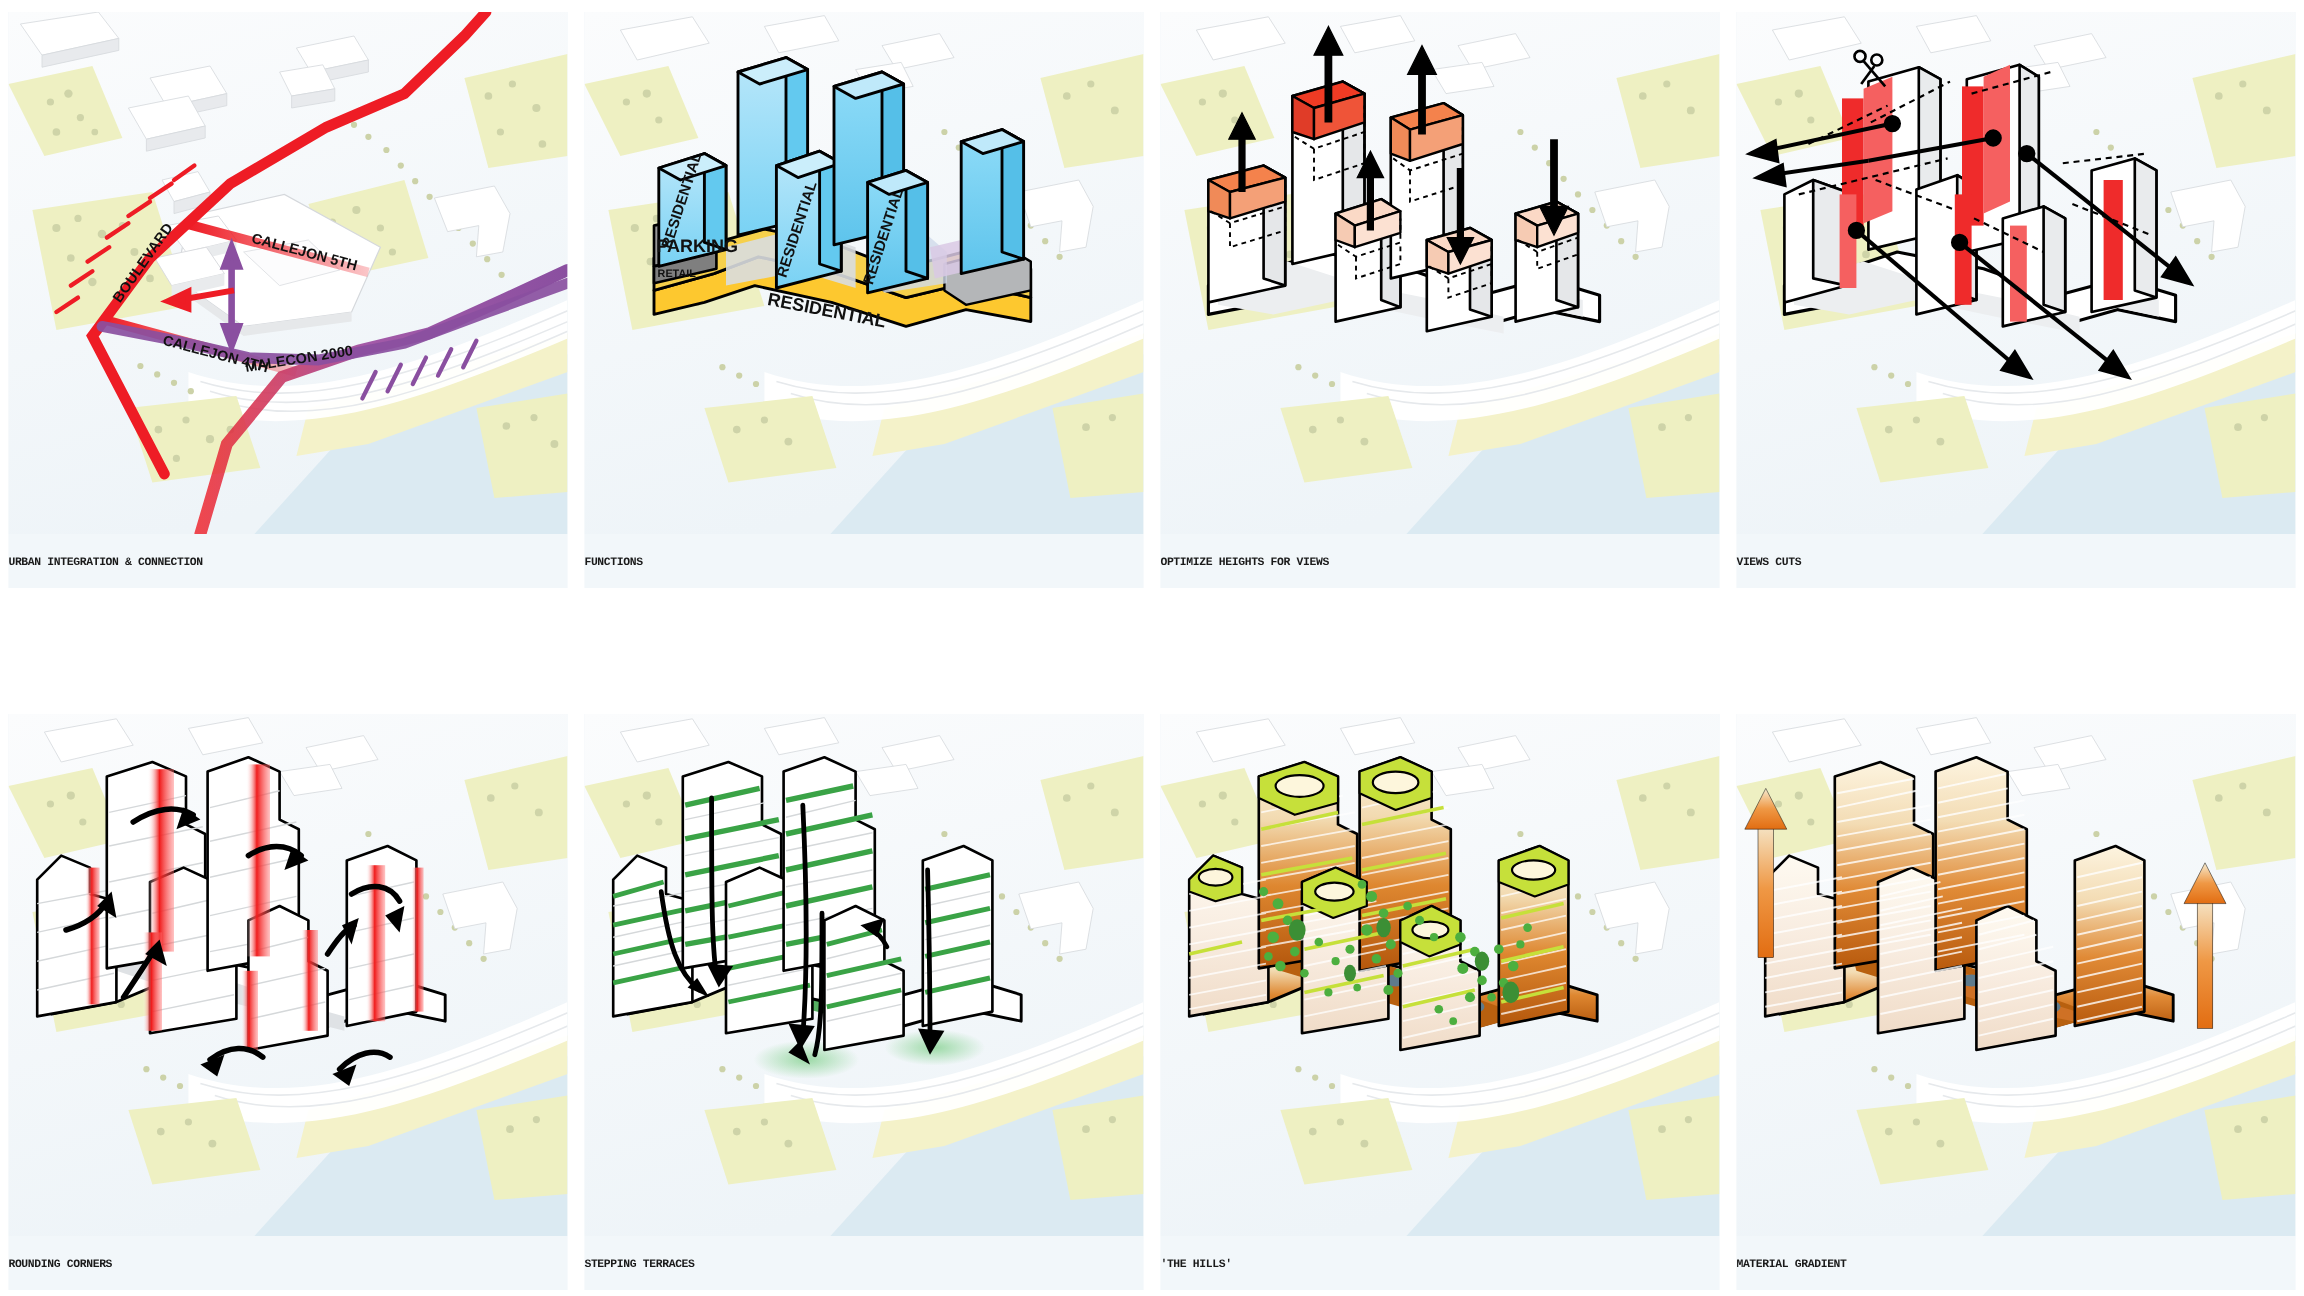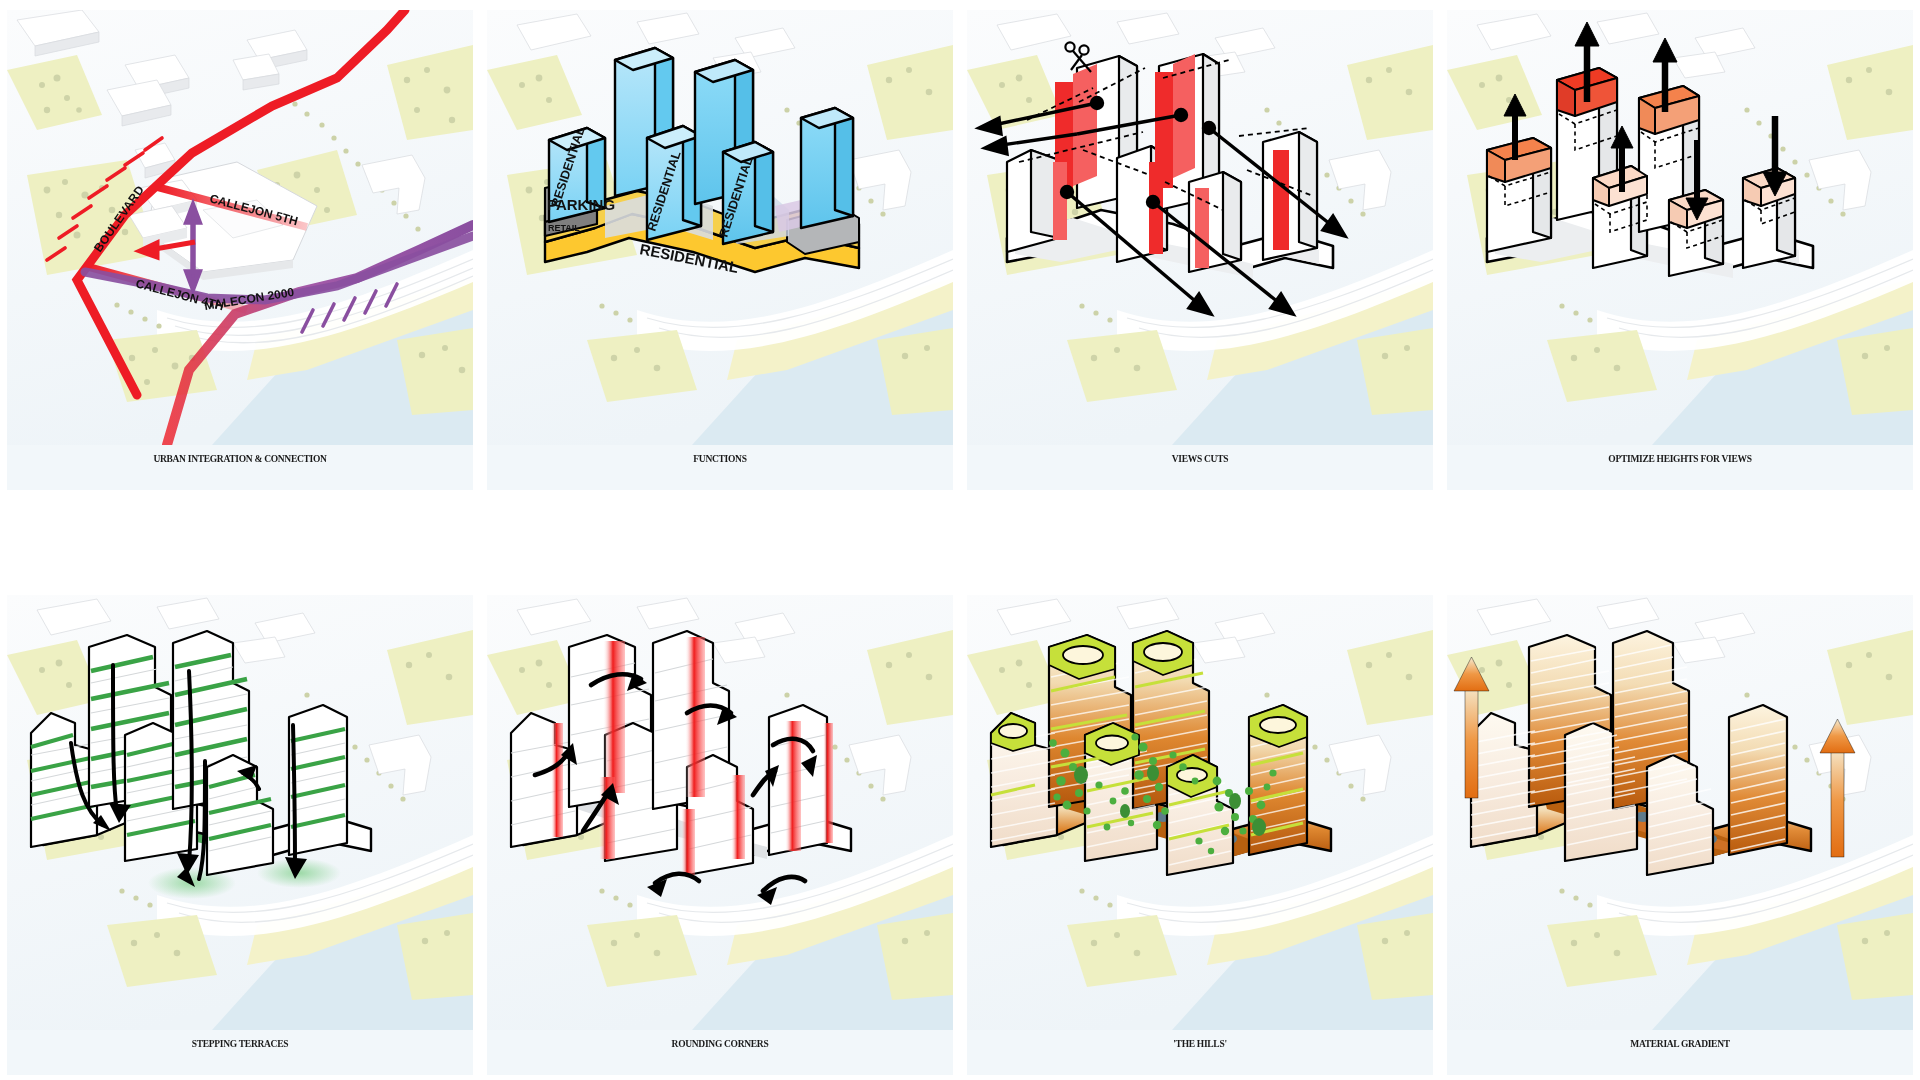--- a/index.html
+++ b/index.html
@@ -5,23 +5,23 @@
   html,body{margin:0;padding:0;background:#ffffff;}
   body{width:1920px;height:1080px;overflow:hidden;font-family:"Liberation Sans",sans-serif;}
   .sheet{position:relative;width:1920px;height:1080px;background:#ffffff;}
   .grid{position:absolute;left:0;top:0;width:1920px;height:1080px;
         display:grid;grid-template-columns:repeat(4,480px);grid-template-rows:495px 495px;
         column-gap:0px;row-gap:90px;padding:0;box-sizing:border-box;}
   .panel{position:relative;width:466px;height:480px;margin:10px 7px 0 7px;
          background:#f2f7fa;overflow:hidden;}
   .scene{position:absolute;left:0;top:0;width:466px;height:435px;overflow:hidden;}
   .scene svg{display:block;width:466px;height:435px;}
-  .caption{position:absolute;left:0;right:0;bottom:26px;text-align:center;
+  .caption{position:absolute;left:0;right:0;bottom:16px;text-align:left;
            font-size:9.5px;font-weight:bold;letter-spacing:-0.3px;color:#1a1a1a;
-           font-family:Liberation Serif, serif;text-transform:uppercase;}
+           font-family:Liberation Mono, monospace;text-transform:uppercase;}
   .vrot{font-size:12px;font-weight:bold;fill:#111;font-family:"Liberation Sans",sans-serif;}
 </style>
 </head>
 <body>
 
 <div class="sheet">
   <div class="grid">
 
     <div class="panel">
       <div class="scene">
@@ -325,20 +325,172 @@
             <tspan>RESIDENTIAL</tspan></text>
         </svg>
       </div>
       <div class="caption">FUNCTIONS</div>
     </div>
 
     <div class="panel">
       <div class="scene">
         <svg viewBox="0 0 466 435" xmlns="http://www.w3.org/2000/svg">
           <defs>
+            <linearGradient id="p3bg" x1="0" y1="0" x2="0.3" y2="1">
+              <stop offset="0" stop-color="#fbfcfd"></stop>
+                <stop offset="1" stop-color="#eef4f8"></stop>
+            </linearGradient>
+          </defs>
+          <rect width="466" height="435" fill="url(#p3bg)"></rect>
+          <path d="M300 330 L466 285 L466 435 L205 435 Z" fill="#dbeaf2"></path>
+          <path d="M250 330 L466 268 L466 300 L300 360 L240 370 Z" fill="#f4f2c9"></path>
+          <path d="M150 300 C 240 330, 330 300, 466 240 L466 272 C330 330, 240 358, 150 330 Z" fill="#ffffff" opacity="0.95"></path>
+          <path d="M160 308 C 245 334, 335 305, 466 249" fill="none" stroke="#e6e9ec" stroke-width="1.3"></path>
+          <path d="M172 318 C 252 344, 342 314, 466 260" fill="none" stroke="#e6e9ec" stroke-width="1.3"></path>
+          <path d="M0 60 L70 45 L95 105 L30 120 Z" fill="#eef0c2"></path>
+          <path d="M20 165 L120 150 L150 245 L40 265 Z" fill="#eef0c2"></path>
+          <path d="M380 55 L466 35 L466 120 L400 130 Z" fill="#eef0c2"></path>
+          <path d="M100 330 L190 320 L210 380 L120 392 Z" fill="#eef0c2"></path>
+          <path d="M390 330 L466 318 L466 400 L405 405 Z" fill="#eef0c2"></path>
+          <g fill="#c9cfa4" opacity="0.85">
+            <circle cx="35" cy="75" r="3"></circle>
+              <circle cx="52" cy="68" r="3.4"></circle>
+              <circle cx="62" cy="90" r="3"></circle>
+            <circle cx="42" cy="180" r="3.4"></circle>
+              <circle cx="60" cy="172" r="3"></circle>
+              <circle cx="80" cy="186" r="3.5"></circle>
+            <circle cx="55" cy="208" r="3.2"></circle>
+              <circle cx="98" cy="180" r="3"></circle>
+              <circle cx="108" cy="202" r="3.2"></circle>
+            <circle cx="72" cy="228" r="3.3"></circle>
+              <circle cx="94" cy="242" r="3"></circle>
+            <circle cx="402" cy="70" r="3.2"></circle>
+              <circle cx="422" cy="60" r="3"></circle>
+              <circle cx="442" cy="82" r="3.3"></circle>
+            <circle cx="127" cy="348" r="3.2"></circle>
+              <circle cx="150" cy="340" r="3"></circle>
+              <circle cx="170" cy="358" r="3.3"></circle>
+            <circle cx="418" cy="346" r="3.2"></circle>
+              <circle cx="440" cy="338" r="3"></circle>
+          </g>
+          <g fill="#ccd2a8">
+            <circle cx="300" cy="100" r="2.6"></circle>
+              <circle cx="312" cy="113" r="2.6"></circle>
+              <circle cx="324" cy="126" r="2.6"></circle>
+            <circle cx="336" cy="139" r="2.6"></circle>
+              <circle cx="348" cy="152" r="2.6"></circle>
+              <circle cx="360" cy="165" r="2.6"></circle>
+            <circle cx="372" cy="178" r="2.6"></circle>
+              <circle cx="384" cy="191" r="2.6"></circle>
+              <circle cx="396" cy="204" r="2.6"></circle>
+            <circle cx="115" cy="296" r="2.6"></circle>
+              <circle cx="129" cy="303" r="2.6"></circle>
+              <circle cx="143" cy="310" r="2.6"></circle>
+          </g>
+          <g stroke="#d7dade" stroke-width="0.7">
+            <path d="M30 15 L90 4 L104 26 L44 40 Z" fill="#ffffff"></path>
+            <path d="M150 12 L200 3 L212 24 L162 34 Z" fill="#ffffff"></path>
+            <path d="M248 28 L296 18 L308 38 L260 48 Z" fill="#ffffff"></path>
+            <path d="M226 48 L268 42 L278 62 L238 68 Z" fill="#ffffff"></path>
+            <path d="M362 150 L412 140 L424 162 L418 196 L396 200 L398 174 L372 179 Z" fill="#ffffff"></path>
+          </g>
+
+          <g stroke="#000" stroke-width="2.6" stroke-linejoin="round" fill="#ffffff">
+            <path d="M40 228 L92 214 L134 200 L206 214 L268 236 L320 222 L366 236 L366 258 L318 248 L268 262 L204 242 L134 228 L92 242 L40 252 Z"></path>
+          </g>
+          <path d="M48 222 L106 208 L150 222 L150 240 L94 252 L48 244 Z" fill="#eceef0"></path>
+          <path d="M160 226 L230 240 L286 254 L286 268 L216 254 L160 242 Z" fill="#eceef0"></path>
+          <path d="M296 226 L352 240 L352 254 L296 242 Z" fill="#eceef0"></path>
+
+          <g stroke="#000" stroke-width="2.2" stroke-linejoin="round">
+            <path d="M40 140 L86 128 L104 138 L104 228 L40 242 Z" fill="#ffffff"></path>
+            <path d="M86 128 L104 138 L104 228 L86 222 Z" fill="#e5e7e9"></path>
+            <path d="M110 70 L152 58 L170 68 L170 196 L110 210 Z" fill="#ffffff"></path>
+            <path d="M152 58 L170 68 L170 196 L152 190 Z" fill="#e5e7e9"></path>
+            <path d="M146 168 L184 156 L200 166 L200 246 L146 258 Z" fill="#ffffff"></path>
+            <path d="M184 156 L200 166 L200 246 L184 240 Z" fill="#e5e7e9"></path>
+            <path d="M192 88 L236 76 L252 86 L252 208 L192 222 Z" fill="#ffffff"></path>
+            <path d="M236 76 L252 86 L252 208 L236 202 Z" fill="#e5e7e9"></path>
+            <path d="M222 190 L258 180 L276 190 L276 254 L222 266 Z" fill="#ffffff"></path>
+            <path d="M258 180 L276 190 L276 254 L258 248 Z" fill="#e5e7e9"></path>
+            <path d="M296 168 L330 158 L348 168 L348 246 L296 258 Z" fill="#ffffff"></path>
+            <path d="M330 158 L348 168 L348 246 L330 240 Z" fill="#e5e7e9"></path>
+          </g>
+
+          <g stroke="#000" stroke-width="2" stroke-linejoin="round">
+            <path d="M40 140 L86 128 L104 138 L58 150 Z" fill="#f4824c"></path>
+            <path d="M40 140 L58 150 L58 172 L40 166 Z" fill="#f08a58"></path>
+            <path d="M58 150 L104 138 L104 158 L58 172 Z" fill="#f4a077"></path>
+            <path d="M110 70 L152 58 L170 68 L128 80 Z" fill="#ef3b24"></path>
+            <path d="M110 70 L128 80 L128 106 L110 100 Z" fill="#e03c28"></path>
+            <path d="M128 80 L170 68 L170 92 L128 106 Z" fill="#ef5438"></path>
+            <path d="M146 168 L184 156 L200 166 L162 178 Z" fill="#fbd9c6"></path>
+            <path d="M146 168 L162 178 L162 196 L146 190 Z" fill="#f6cbb3"></path>
+            <path d="M162 178 L200 166 L200 184 L162 196 Z" fill="#fce1d2"></path>
+            <path d="M192 88 L236 76 L252 86 L208 98 Z" fill="#f4824c"></path>
+            <path d="M192 88 L208 98 L208 124 L192 118 Z" fill="#f08a58"></path>
+            <path d="M208 98 L252 86 L252 110 L208 124 Z" fill="#f4a077"></path>
+            <path d="M222 190 L258 180 L276 190 L240 200 Z" fill="#fbd9c6"></path>
+            <path d="M222 190 L240 200 L240 218 L222 212 Z" fill="#f6cbb3"></path>
+            <path d="M240 200 L276 190 L276 206 L240 218 Z" fill="#fce1d2"></path>
+            <path d="M296 168 L330 158 L348 168 L314 178 Z" fill="#fbd9c6"></path>
+            <path d="M296 168 L314 178 L314 196 L296 190 Z" fill="#f6cbb3"></path>
+            <path d="M314 178 L348 168 L348 184 L314 196 Z" fill="#fce1d2"></path>
+          </g>
+
+          <g stroke="#000" stroke-width="1.6" fill="none" stroke-dasharray="4 3.5">
+            <path d="M42 166 L58 176 L104 162 L104 144"></path>
+            <path d="M58 176 L58 196 L104 182 L104 162"></path>
+            <path d="M112 104 L128 114 L170 100 L170 78"></path>
+            <path d="M128 114 L128 140 L170 126 L170 100"></path>
+            <path d="M148 194 L163 204 L200 192 L200 172"></path>
+            <path d="M163 204 L163 222 L200 210 L200 192"></path>
+            <path d="M194 122 L208 132 L252 118 L252 96"></path>
+            <path d="M208 132 L208 158 L252 144 L252 118"></path>
+            <path d="M224 212 L240 222 L276 210 L276 192"></path>
+            <path d="M240 222 L240 238 L276 226 L276 210"></path>
+            <path d="M298 190 L314 200 L348 188 L348 172"></path>
+            <path d="M314 200 L314 214 L348 202 L348 188"></path>
+          </g>
+
+          <g fill="#000" stroke="#000">
+            <g>
+                <line x1="68" y1="100" x2="68" y2="150" stroke-width="6"></line>
+                <polygon points="68,84 57,106 79,106"></polygon>
+              </g>
+            <g>
+                <line x1="140" y1="30" x2="140" y2="92" stroke-width="6.5"></line>
+                <polygon points="140,12 128,36 152,36"></polygon>
+              </g>
+            <g>
+                <line x1="175" y1="132" x2="175" y2="182" stroke-width="6"></line>
+                <polygon points="175,116 164,138 186,138"></polygon>
+              </g>
+            <g>
+                <line x1="218" y1="46" x2="218" y2="102" stroke-width="6.5"></line>
+                <polygon points="218,28 206,52 230,52"></polygon>
+              </g>
+            <g>
+                <line x1="250" y1="130" x2="250" y2="192" stroke-width="6"></line>
+                <polygon points="250,210 239,188 261,188"></polygon>
+              </g>
+            <g>
+                <line x1="328" y1="106" x2="328" y2="168" stroke-width="6.5"></line>
+                <polygon points="328,186 316,162 340,162"></polygon>
+              </g>
+          </g>
+        </svg>
+      </div>
+      <div class="caption">OPTIMIZE HEIGHTS FOR VIEWS</div>
+    </div>
+
+    <div class="panel">
+      <div class="scene">
+        <svg viewBox="0 0 466 435" xmlns="http://www.w3.org/2000/svg">
+          <defs>
             <linearGradient id="p4bg" x1="0" y1="0" x2="0.3" y2="1">
               <stop offset="0" stop-color="#fbfcfd"></stop>
                 <stop offset="1" stop-color="#eef4f8"></stop>
             </linearGradient>
           </defs>
           <rect width="466" height="435" fill="url(#p4bg)"></rect>
           <path d="M300 330 L466 285 L466 435 L205 435 Z" fill="#dbeaf2"></path>
           <path d="M250 330 L466 268 L466 300 L300 360 L240 370 Z" fill="#f4f2c9"></path>
           <path d="M150 300 C 240 330, 330 300, 466 240 L466 272 C330 330, 240 358, 150 330 Z" fill="#ffffff" opacity="0.95"></path>
           <path d="M160 308 C 245 334, 335 305, 466 249" fill="none" stroke="#e6e9ec" stroke-width="1.3"></path>
@@ -471,26 +623,31 @@
           </g>
         </svg>
       </div>
       <div class="caption">VIEWS CUTS</div>
     </div>
 
     <div class="panel">
       <div class="scene">
         <svg viewBox="0 0 466 435" xmlns="http://www.w3.org/2000/svg">
           <defs>
-            <linearGradient id="p3bg" x1="0" y1="0" x2="0.3" y2="1">
+            <linearGradient id="p6bg" x1="0" y1="0" x2="0.3" y2="1">
               <stop offset="0" stop-color="#fbfcfd"></stop>
                 <stop offset="1" stop-color="#eef4f8"></stop>
             </linearGradient>
+            <linearGradient id="redEdge" x1="0" y1="0" x2="1" y2="0">
+              <stop offset="0" stop-color="#ffffff" stop-opacity="0"></stop>
+              <stop offset="0.45" stop-color="#f01d1d"></stop>
+              <stop offset="1" stop-color="#ff6a6a" stop-opacity="0.4"></stop>
+            </linearGradient>
           </defs>
-          <rect width="466" height="435" fill="url(#p3bg)"></rect>
+          <rect width="466" height="435" fill="url(#p6bg)"></rect>
           <path d="M300 330 L466 285 L466 435 L205 435 Z" fill="#dbeaf2"></path>
           <path d="M250 330 L466 268 L466 300 L300 360 L240 370 Z" fill="#f4f2c9"></path>
           <path d="M150 300 C 240 330, 330 300, 466 240 L466 272 C330 330, 240 358, 150 330 Z" fill="#ffffff" opacity="0.95"></path>
           <path d="M160 308 C 245 334, 335 305, 466 249" fill="none" stroke="#e6e9ec" stroke-width="1.3"></path>
           <path d="M172 318 C 252 344, 342 314, 466 260" fill="none" stroke="#e6e9ec" stroke-width="1.3"></path>
           <path d="M0 60 L70 45 L95 105 L30 120 Z" fill="#eef0c2"></path>
           <path d="M20 165 L120 150 L150 245 L40 265 Z" fill="#eef0c2"></path>
           <path d="M380 55 L466 35 L466 120 L400 130 Z" fill="#eef0c2"></path>
           <path d="M100 330 L190 320 L210 380 L120 392 Z" fill="#eef0c2"></path>
           <path d="M390 330 L466 318 L466 400 L405 405 Z" fill="#eef0c2"></path>
@@ -529,108 +686,105 @@
               <circle cx="129" cy="303" r="2.6"></circle>
               <circle cx="143" cy="310" r="2.6"></circle>
           </g>
           <g stroke="#d7dade" stroke-width="0.7">
             <path d="M30 15 L90 4 L104 26 L44 40 Z" fill="#ffffff"></path>
             <path d="M150 12 L200 3 L212 24 L162 34 Z" fill="#ffffff"></path>
             <path d="M248 28 L296 18 L308 38 L260 48 Z" fill="#ffffff"></path>
             <path d="M226 48 L268 42 L278 62 L238 68 Z" fill="#ffffff"></path>
             <path d="M362 150 L412 140 L424 162 L418 196 L396 200 L398 174 L372 179 Z" fill="#ffffff"></path>
           </g>
-
-          <g stroke="#000" stroke-width="2.6" stroke-linejoin="round" fill="#ffffff">
-            <path d="M40 228 L92 214 L134 200 L206 214 L268 236 L320 222 L366 236 L366 258 L318 248 L268 262 L204 242 L134 228 L92 242 L40 252 Z"></path>
-          </g>
-          <path d="M48 222 L106 208 L150 222 L150 240 L94 252 L48 244 Z" fill="#eceef0"></path>
-          <path d="M160 226 L230 240 L286 254 L286 268 L216 254 L160 242 Z" fill="#eceef0"></path>
-          <path d="M296 226 L352 240 L352 254 L296 242 Z" fill="#eceef0"></path>
+          <g stroke="#000" stroke-width="2.4" stroke-linejoin="round" fill="#ffffff">
+            <path d="M36 226 L90 210 L128 196 L204 212 L266 234 L318 220 L364 234 L364 256 L316 246 L266 260 L202 240 L128 224 L90 240 L36 250 Z"></path>
+          </g>
+          <path d="M90 200 L160 214 L230 238 L280 252 L280 264 L200 244 L120 224 L90 214 Z" fill="#dfe2e5"></path>
 
           <g stroke="#000" stroke-width="2.2" stroke-linejoin="round">
-            <path d="M40 140 L86 128 L104 138 L104 228 L40 242 Z" fill="#ffffff"></path>
-            <path d="M86 128 L104 138 L104 228 L86 222 Z" fill="#e5e7e9"></path>
-            <path d="M110 70 L152 58 L170 68 L170 196 L110 210 Z" fill="#ffffff"></path>
-            <path d="M152 58 L170 68 L170 196 L152 190 Z" fill="#e5e7e9"></path>
-            <path d="M146 168 L184 156 L200 166 L200 246 L146 258 Z" fill="#ffffff"></path>
-            <path d="M184 156 L200 166 L200 246 L184 240 Z" fill="#e5e7e9"></path>
-            <path d="M192 88 L236 76 L252 86 L252 208 L192 222 Z" fill="#ffffff"></path>
-            <path d="M236 76 L252 86 L252 208 L236 202 Z" fill="#e5e7e9"></path>
-            <path d="M222 190 L258 180 L276 190 L276 254 L222 266 Z" fill="#ffffff"></path>
-            <path d="M258 180 L276 190 L276 254 L258 248 Z" fill="#e5e7e9"></path>
-            <path d="M296 168 L330 158 L348 168 L348 246 L296 258 Z" fill="#ffffff"></path>
-            <path d="M330 158 L348 168 L348 246 L330 240 Z" fill="#e5e7e9"></path>
-          </g>
-
-          <g stroke="#000" stroke-width="2" stroke-linejoin="round">
-            <path d="M40 140 L86 128 L104 138 L58 150 Z" fill="#f4824c"></path>
-            <path d="M40 140 L58 150 L58 172 L40 166 Z" fill="#f08a58"></path>
-            <path d="M58 150 L104 138 L104 158 L58 172 Z" fill="#f4a077"></path>
-            <path d="M110 70 L152 58 L170 68 L128 80 Z" fill="#ef3b24"></path>
-            <path d="M110 70 L128 80 L128 106 L110 100 Z" fill="#e03c28"></path>
-            <path d="M128 80 L170 68 L170 92 L128 106 Z" fill="#ef5438"></path>
-            <path d="M146 168 L184 156 L200 166 L162 178 Z" fill="#fbd9c6"></path>
-            <path d="M146 168 L162 178 L162 196 L146 190 Z" fill="#f6cbb3"></path>
-            <path d="M162 178 L200 166 L200 184 L162 196 Z" fill="#fce1d2"></path>
-            <path d="M192 88 L236 76 L252 86 L208 98 Z" fill="#f4824c"></path>
-            <path d="M192 88 L208 98 L208 124 L192 118 Z" fill="#f08a58"></path>
-            <path d="M208 98 L252 86 L252 110 L208 124 Z" fill="#f4a077"></path>
-            <path d="M222 190 L258 180 L276 190 L240 200 Z" fill="#fbd9c6"></path>
-            <path d="M222 190 L240 200 L240 218 L222 212 Z" fill="#f6cbb3"></path>
-            <path d="M240 200 L276 190 L276 206 L240 218 Z" fill="#fce1d2"></path>
-            <path d="M296 168 L330 158 L348 168 L314 178 Z" fill="#fbd9c6"></path>
-            <path d="M296 168 L314 178 L314 196 L296 190 Z" fill="#f6cbb3"></path>
-            <path d="M314 178 L348 168 L348 184 L314 196 Z" fill="#fce1d2"></path>
-          </g>
-
-          <g stroke="#000" stroke-width="1.6" fill="none" stroke-dasharray="4 3.5">
-            <path d="M42 166 L58 176 L104 162 L104 144"></path>
-            <path d="M58 176 L58 196 L104 182 L104 162"></path>
-            <path d="M112 104 L128 114 L170 100 L170 78"></path>
-            <path d="M128 114 L128 140 L170 126 L170 100"></path>
-            <path d="M148 194 L163 204 L200 192 L200 172"></path>
-            <path d="M163 204 L163 222 L200 210 L200 192"></path>
-            <path d="M194 122 L208 132 L252 118 L252 96"></path>
-            <path d="M208 132 L208 158 L252 144 L252 118"></path>
-            <path d="M224 212 L240 222 L276 210 L276 192"></path>
-            <path d="M240 222 L240 238 L276 226 L276 210"></path>
-            <path d="M298 190 L314 200 L348 188 L348 172"></path>
-            <path d="M314 200 L314 214 L348 202 L348 188"></path>
-          </g>
-
-          <g fill="#000" stroke="#000">
-            <g>
-                <line x1="68" y1="100" x2="68" y2="150" stroke-width="6"></line>
-                <polygon points="68,84 57,106 79,106"></polygon>
-              </g>
-            <g>
-                <line x1="140" y1="30" x2="140" y2="92" stroke-width="6.5"></line>
-                <polygon points="140,12 128,36 152,36"></polygon>
-              </g>
-            <g>
-                <line x1="175" y1="132" x2="175" y2="182" stroke-width="6"></line>
-                <polygon points="175,116 164,138 186,138"></polygon>
-              </g>
-            <g>
-                <line x1="218" y1="46" x2="218" y2="102" stroke-width="6.5"></line>
-                <polygon points="218,28 206,52 230,52"></polygon>
-              </g>
-            <g>
-                <line x1="250" y1="130" x2="250" y2="192" stroke-width="6"></line>
-                <polygon points="250,210 239,188 261,188"></polygon>
-              </g>
-            <g>
-                <line x1="328" y1="106" x2="328" y2="168" stroke-width="6.5"></line>
-                <polygon points="328,186 316,162 340,162"></polygon>
-              </g>
+            <path d="M24 138 L44 118 L68 128 L68 150 L90 156 L90 240 L24 252 Z" fill="#ffffff"></path>
+            <g fill="none" stroke="#d5d8da" stroke-width="1.2">
+              <path d="M24 158 L88 146"></path>
+                <path d="M24 182 L88 168"></path>
+                <path d="M24 206 L88 192"></path>
+                <path d="M24 230 L88 216"></path>
+            </g>
+            <path d="M82 52 L120 40 L148 52 L148 92 L164 100 L164 198 L82 212 Z" fill="#ffffff"></path>
+            <g fill="none" stroke="#d5d8da" stroke-width="1.2">
+              <path d="M84 82 L148 68"></path>
+                <path d="M84 110 L162 94"></path>
+                <path d="M84 140 L162 124"></path>
+                <path d="M84 170 L162 154"></path>
+                <path d="M84 196 L162 182"></path>
+            </g>
+            <path d="M118 140 L146 128 L172 140 L172 176 L190 184 L190 254 L118 266 Z" fill="#ffffff"></path>
+            <g fill="none" stroke="#d5d8da" stroke-width="1.2">
+              <path d="M120 166 L172 154"></path>
+                <path d="M120 194 L188 180"></path>
+                <path d="M120 222 L188 208"></path>
+                <path d="M120 248 L188 234"></path>
+            </g>
+            <path d="M166 48 L200 36 L226 48 L226 88 L242 96 L242 200 L166 214 Z" fill="#ffffff"></path>
+            <g fill="none" stroke="#d5d8da" stroke-width="1.2">
+              <path d="M168 78 L226 64"></path>
+                <path d="M168 106 L240 90"></path>
+                <path d="M168 136 L240 120"></path>
+                <path d="M168 168 L240 152"></path>
+                <path d="M168 198 L240 184"></path>
+            </g>
+            <path d="M200 172 L226 160 L250 172 L250 206 L266 214 L266 268 L200 280 Z" fill="#ffffff"></path>
+            <g fill="none" stroke="#d5d8da" stroke-width="1.2">
+              <path d="M202 198 L250 186"></path>
+                <path d="M202 226 L264 212"></path>
+                <path d="M202 254 L264 240"></path>
+            </g>
+            <path d="M282 122 L316 110 L340 122 L340 248 L282 260 Z" fill="#ffffff"></path>
+            <g fill="none" stroke="#d5d8da" stroke-width="1.2">
+              <path d="M284 152 L338 140"></path>
+                <path d="M284 182 L338 170"></path>
+                <path d="M284 212 L338 200"></path>
+                <path d="M284 238 L338 226"></path>
+            </g>
+          </g>
+
+          <g>
+            <rect x="64" y="128" width="12" height="114" fill="url(#redEdge)"></rect>
+            <rect x="116" y="46" width="22" height="152" fill="url(#redEdge)"></rect>
+            <rect x="112" y="182" width="16" height="82" fill="url(#redEdge)"></rect>
+            <rect x="198" y="42" width="20" height="160" fill="url(#redEdge)"></rect>
+            <rect x="194" y="214" width="14" height="66" fill="url(#redEdge)"></rect>
+            <rect x="244" y="180" width="14" height="84" fill="url(#redEdge)"></rect>
+            <rect x="298" y="126" width="16" height="130" fill="url(#redEdge)"></rect>
+            <rect x="336" y="128" width="10" height="120" fill="url(#redEdge)"></rect>
+          </g>
+
+          <g stroke="#000" stroke-width="4.6" fill="none" stroke-linecap="round">
+            <path d="M48 180 C 62 176, 76 168, 82 156"></path>
+            <path d="M104 90 C 122 78, 140 76, 154 84"></path>
+            <path d="M96 236 C 108 218, 116 206, 122 196"></path>
+            <path d="M200 118 C 216 108, 232 108, 244 118"></path>
+            <path d="M266 200 C 274 188, 280 180, 288 176"></path>
+            <path d="M286 150 C 302 140, 318 142, 326 156"></path>
+            <path d="M168 288 C 184 276, 200 276, 212 286"></path>
+            <path d="M276 296 C 290 282, 306 278, 318 286"></path>
+          </g>
+          <g fill="#000">
+            <polygon points="86,148 90,170 74,160"></polygon>
+            <polygon points="160,88 140,96 146,78"></polygon>
+            <polygon points="126,188 132,210 114,200"></polygon>
+            <polygon points="250,122 230,130 236,112"></polygon>
+            <polygon points="292,170 286,192 278,176"></polygon>
+            <polygon points="330,160 326,182 314,168"></polygon>
+            <polygon points="160,292 180,284 174,302"></polygon>
+            <polygon points="270,300 290,292 284,310"></polygon>
           </g>
         </svg>
       </div>
-      <div class="caption">OPTIMIZE HEIGHTS FOR VIEWS</div>
+      <div class="caption">ROUNDING CORNERS</div>
     </div>
 
     <div class="panel">
       <div class="scene">
         <svg viewBox="0 0 466 435" xmlns="http://www.w3.org/2000/svg">
           <defs>
             <linearGradient id="p5bg" x1="0" y1="0" x2="0.3" y2="1">
               <stop offset="0" stop-color="#fbfcfd"></stop>
                 <stop offset="1" stop-color="#eef4f8"></stop>
             </linearGradient>
@@ -797,174 +951,20 @@
             <polygon points="104,236 86,228 94,220"></polygon>
             <polygon points="112,228 102,208 124,210"></polygon>
             <polygon points="180,280 170,258 192,260"></polygon>
             <polygon points="188,292 170,282 180,272"></polygon>
             <polygon points="288,284 278,262 300,264"></polygon>
             <polygon points="230,176 250,170 244,186"></polygon>
           </g>
         </svg>
       </div>
       <div class="caption">STEPPING TERRACES</div>
-    </div>
-
-    <div class="panel">
-      <div class="scene">
-        <svg viewBox="0 0 466 435" xmlns="http://www.w3.org/2000/svg">
-          <defs>
-            <linearGradient id="p6bg" x1="0" y1="0" x2="0.3" y2="1">
-              <stop offset="0" stop-color="#fbfcfd"></stop>
-                <stop offset="1" stop-color="#eef4f8"></stop>
-            </linearGradient>
-            <linearGradient id="redEdge" x1="0" y1="0" x2="1" y2="0">
-              <stop offset="0" stop-color="#ffffff" stop-opacity="0"></stop>
-              <stop offset="0.45" stop-color="#f01d1d"></stop>
-              <stop offset="1" stop-color="#ff6a6a" stop-opacity="0.4"></stop>
-            </linearGradient>
-          </defs>
-          <rect width="466" height="435" fill="url(#p6bg)"></rect>
-          <path d="M300 330 L466 285 L466 435 L205 435 Z" fill="#dbeaf2"></path>
-          <path d="M250 330 L466 268 L466 300 L300 360 L240 370 Z" fill="#f4f2c9"></path>
-          <path d="M150 300 C 240 330, 330 300, 466 240 L466 272 C330 330, 240 358, 150 330 Z" fill="#ffffff" opacity="0.95"></path>
-          <path d="M160 308 C 245 334, 335 305, 466 249" fill="none" stroke="#e6e9ec" stroke-width="1.3"></path>
-          <path d="M172 318 C 252 344, 342 314, 466 260" fill="none" stroke="#e6e9ec" stroke-width="1.3"></path>
-          <path d="M0 60 L70 45 L95 105 L30 120 Z" fill="#eef0c2"></path>
-          <path d="M20 165 L120 150 L150 245 L40 265 Z" fill="#eef0c2"></path>
-          <path d="M380 55 L466 35 L466 120 L400 130 Z" fill="#eef0c2"></path>
-          <path d="M100 330 L190 320 L210 380 L120 392 Z" fill="#eef0c2"></path>
-          <path d="M390 330 L466 318 L466 400 L405 405 Z" fill="#eef0c2"></path>
-          <g fill="#c9cfa4" opacity="0.85">
-            <circle cx="35" cy="75" r="3"></circle>
-              <circle cx="52" cy="68" r="3.4"></circle>
-              <circle cx="62" cy="90" r="3"></circle>
-            <circle cx="42" cy="180" r="3.4"></circle>
-              <circle cx="60" cy="172" r="3"></circle>
-              <circle cx="80" cy="186" r="3.5"></circle>
-            <circle cx="55" cy="208" r="3.2"></circle>
-              <circle cx="98" cy="180" r="3"></circle>
-              <circle cx="108" cy="202" r="3.2"></circle>
-            <circle cx="72" cy="228" r="3.3"></circle>
-              <circle cx="94" cy="242" r="3"></circle>
-            <circle cx="402" cy="70" r="3.2"></circle>
-              <circle cx="422" cy="60" r="3"></circle>
-              <circle cx="442" cy="82" r="3.3"></circle>
-            <circle cx="127" cy="348" r="3.2"></circle>
-              <circle cx="150" cy="340" r="3"></circle>
-              <circle cx="170" cy="358" r="3.3"></circle>
-            <circle cx="418" cy="346" r="3.2"></circle>
-              <circle cx="440" cy="338" r="3"></circle>
-          </g>
-          <g fill="#ccd2a8">
-            <circle cx="300" cy="100" r="2.6"></circle>
-              <circle cx="312" cy="113" r="2.6"></circle>
-              <circle cx="324" cy="126" r="2.6"></circle>
-            <circle cx="336" cy="139" r="2.6"></circle>
-              <circle cx="348" cy="152" r="2.6"></circle>
-              <circle cx="360" cy="165" r="2.6"></circle>
-            <circle cx="372" cy="178" r="2.6"></circle>
-              <circle cx="384" cy="191" r="2.6"></circle>
-              <circle cx="396" cy="204" r="2.6"></circle>
-            <circle cx="115" cy="296" r="2.6"></circle>
-              <circle cx="129" cy="303" r="2.6"></circle>
-              <circle cx="143" cy="310" r="2.6"></circle>
-          </g>
-          <g stroke="#d7dade" stroke-width="0.7">
-            <path d="M30 15 L90 4 L104 26 L44 40 Z" fill="#ffffff"></path>
-            <path d="M150 12 L200 3 L212 24 L162 34 Z" fill="#ffffff"></path>
-            <path d="M248 28 L296 18 L308 38 L260 48 Z" fill="#ffffff"></path>
-            <path d="M226 48 L268 42 L278 62 L238 68 Z" fill="#ffffff"></path>
-            <path d="M362 150 L412 140 L424 162 L418 196 L396 200 L398 174 L372 179 Z" fill="#ffffff"></path>
-          </g>
-          <g stroke="#000" stroke-width="2.4" stroke-linejoin="round" fill="#ffffff">
-            <path d="M36 226 L90 210 L128 196 L204 212 L266 234 L318 220 L364 234 L364 256 L316 246 L266 260 L202 240 L128 224 L90 240 L36 250 Z"></path>
-          </g>
-          <path d="M90 200 L160 214 L230 238 L280 252 L280 264 L200 244 L120 224 L90 214 Z" fill="#dfe2e5"></path>
-
-          <g stroke="#000" stroke-width="2.2" stroke-linejoin="round">
-            <path d="M24 138 L44 118 L68 128 L68 150 L90 156 L90 240 L24 252 Z" fill="#ffffff"></path>
-            <g fill="none" stroke="#d5d8da" stroke-width="1.2">
-              <path d="M24 158 L88 146"></path>
-                <path d="M24 182 L88 168"></path>
-                <path d="M24 206 L88 192"></path>
-                <path d="M24 230 L88 216"></path>
-            </g>
-            <path d="M82 52 L120 40 L148 52 L148 92 L164 100 L164 198 L82 212 Z" fill="#ffffff"></path>
-            <g fill="none" stroke="#d5d8da" stroke-width="1.2">
-              <path d="M84 82 L148 68"></path>
-                <path d="M84 110 L162 94"></path>
-                <path d="M84 140 L162 124"></path>
-                <path d="M84 170 L162 154"></path>
-                <path d="M84 196 L162 182"></path>
-            </g>
-            <path d="M118 140 L146 128 L172 140 L172 176 L190 184 L190 254 L118 266 Z" fill="#ffffff"></path>
-            <g fill="none" stroke="#d5d8da" stroke-width="1.2">
-              <path d="M120 166 L172 154"></path>
-                <path d="M120 194 L188 180"></path>
-                <path d="M120 222 L188 208"></path>
-                <path d="M120 248 L188 234"></path>
-            </g>
-            <path d="M166 48 L200 36 L226 48 L226 88 L242 96 L242 200 L166 214 Z" fill="#ffffff"></path>
-            <g fill="none" stroke="#d5d8da" stroke-width="1.2">
-              <path d="M168 78 L226 64"></path>
-                <path d="M168 106 L240 90"></path>
-                <path d="M168 136 L240 120"></path>
-                <path d="M168 168 L240 152"></path>
-                <path d="M168 198 L240 184"></path>
-            </g>
-            <path d="M200 172 L226 160 L250 172 L250 206 L266 214 L266 268 L200 280 Z" fill="#ffffff"></path>
-            <g fill="none" stroke="#d5d8da" stroke-width="1.2">
-              <path d="M202 198 L250 186"></path>
-                <path d="M202 226 L264 212"></path>
-                <path d="M202 254 L264 240"></path>
-            </g>
-            <path d="M282 122 L316 110 L340 122 L340 248 L282 260 Z" fill="#ffffff"></path>
-            <g fill="none" stroke="#d5d8da" stroke-width="1.2">
-              <path d="M284 152 L338 140"></path>
-                <path d="M284 182 L338 170"></path>
-                <path d="M284 212 L338 200"></path>
-                <path d="M284 238 L338 226"></path>
-            </g>
-          </g>
-
-          <g>
-            <rect x="64" y="128" width="12" height="114" fill="url(#redEdge)"></rect>
-            <rect x="116" y="46" width="22" height="152" fill="url(#redEdge)"></rect>
-            <rect x="112" y="182" width="16" height="82" fill="url(#redEdge)"></rect>
-            <rect x="198" y="42" width="20" height="160" fill="url(#redEdge)"></rect>
-            <rect x="194" y="214" width="14" height="66" fill="url(#redEdge)"></rect>
-            <rect x="244" y="180" width="14" height="84" fill="url(#redEdge)"></rect>
-            <rect x="298" y="126" width="16" height="130" fill="url(#redEdge)"></rect>
-            <rect x="336" y="128" width="10" height="120" fill="url(#redEdge)"></rect>
-          </g>
-
-          <g stroke="#000" stroke-width="4.6" fill="none" stroke-linecap="round">
-            <path d="M48 180 C 62 176, 76 168, 82 156"></path>
-            <path d="M104 90 C 122 78, 140 76, 154 84"></path>
-            <path d="M96 236 C 108 218, 116 206, 122 196"></path>
-            <path d="M200 118 C 216 108, 232 108, 244 118"></path>
-            <path d="M266 200 C 274 188, 280 180, 288 176"></path>
-            <path d="M286 150 C 302 140, 318 142, 326 156"></path>
-            <path d="M168 288 C 184 276, 200 276, 212 286"></path>
-            <path d="M276 296 C 290 282, 306 278, 318 286"></path>
-          </g>
-          <g fill="#000">
-            <polygon points="86,148 90,170 74,160"></polygon>
-            <polygon points="160,88 140,96 146,78"></polygon>
-            <polygon points="126,188 132,210 114,200"></polygon>
-            <polygon points="250,122 230,130 236,112"></polygon>
-            <polygon points="292,170 286,192 278,176"></polygon>
-            <polygon points="330,160 326,182 314,168"></polygon>
-            <polygon points="160,292 180,284 174,302"></polygon>
-            <polygon points="270,300 290,292 284,310"></polygon>
-          </g>
-        </svg>
-      </div>
-      <div class="caption">ROUNDING CORNERS</div>
     </div>
 
     <div class="panel">
       <div class="scene">
         <svg viewBox="0 0 466 435" xmlns="http://www.w3.org/2000/svg">
           <defs>
             <linearGradient id="p8bg" x1="0" y1="0" x2="0.3" y2="1">
               <stop offset="0" stop-color="#fbfcfd"></stop>
                 <stop offset="1" stop-color="#eef4f8"></stop>
             </linearGradient>

